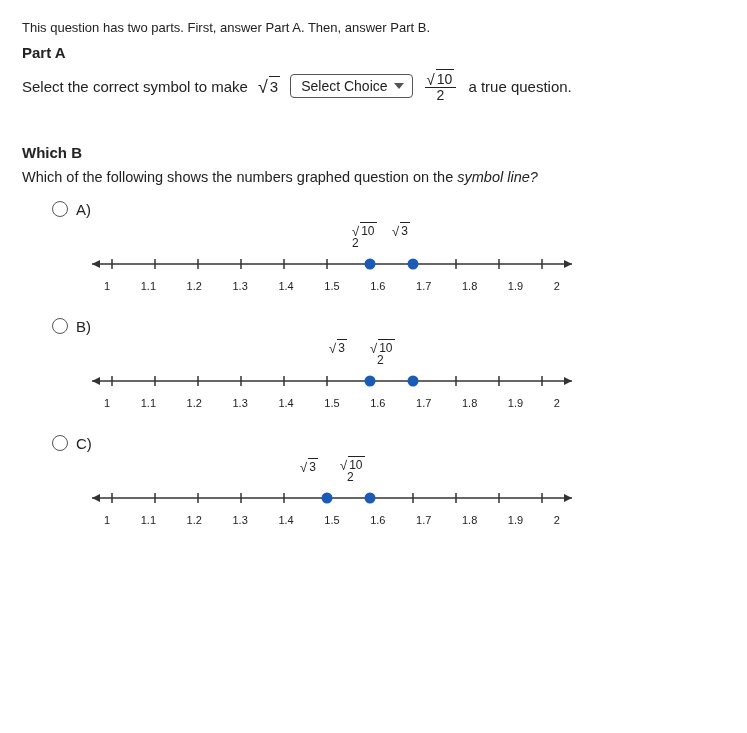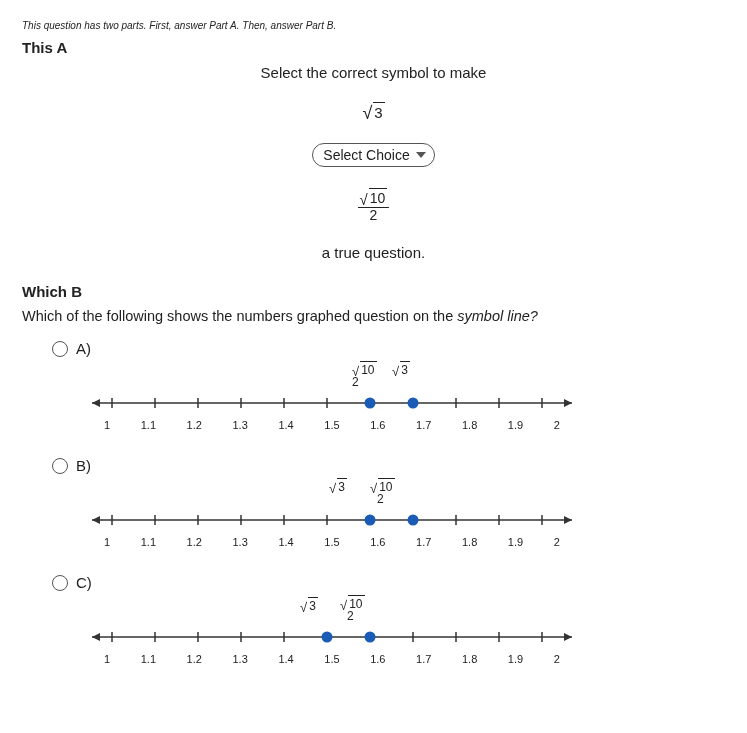--- a/index.html
+++ b/index.html
@@ -6,40 +6,38 @@
     body {
       background: #fff;
       font-family: Arial, sans-serif;
       font-size: 15px;
       color: #222;
       padding: 18px 22px;
       width: 747px;
       min-height: 733px;
     }
     .intro-text {
-      font-size: 10px;
+      font-size: 13px;
       line-height: 1.5;
       margin-bottom: 0;
-      font-style: italic;
     }
     .part-label {
       font-weight: bold;
       font-size: 15px;
       margin-top: 6px;
       margin-bottom: 8px;
     }
     .part-a-row {
       display: flex;
       align-items: center;
       flex-wrap: wrap;
-      gap: 21px;
-      font-size: 15px;
-      margin-bottom: 22px;
+      gap: 10px;
+      font-size: 15px;
+      margin-bottom: 40px;
       margin-left: 0px;
-      flex-direction: column;
     }
     .math-symbol {
       font-size: 15px;
     }
     .radical {
       display: inline-flex;
       align-items: flex-end;
       font-size: 15px;
       position: relative;
     }
@@ -72,21 +70,21 @@
       align-items: center;
       gap: 1px;
     }
     .fraction .denominator {
       padding: 0 2px;
     }
     .select-dropdown {
       display: inline-flex;
       align-items: center;
       border: 1.5px solid #555;
-      border-radius: 12px;
+      border-radius: 4px;
       padding: 3px 8px 3px 10px;
       font-size: 14px;
       cursor: pointer;
       background: #fff;
       gap: 6px;
       min-width: 120px;
       text-align: center;
     }
     .select-dropdown-text {
       flex: 1;
@@ -126,21 +124,21 @@
     }
     .option-letter {
       font-size: 15px;
       font-weight: normal;
     }
   </style>
 </head>
 <body>
 
 <p class="intro-text">This question has two parts. First, answer Part A. Then, answer Part B.</p>
-<p class="part-label">This A</p>
+<p class="part-label">Part A</p>
 
 <div class="part-a-row">
   <span class="math-symbol">Select the correct symbol to make</span>
 
   <span class="radical">
     <span class="radical-sign">√</span>
     <span class="radical-content">3</span>
   </span>
 
   <span class="select-dropdown">

